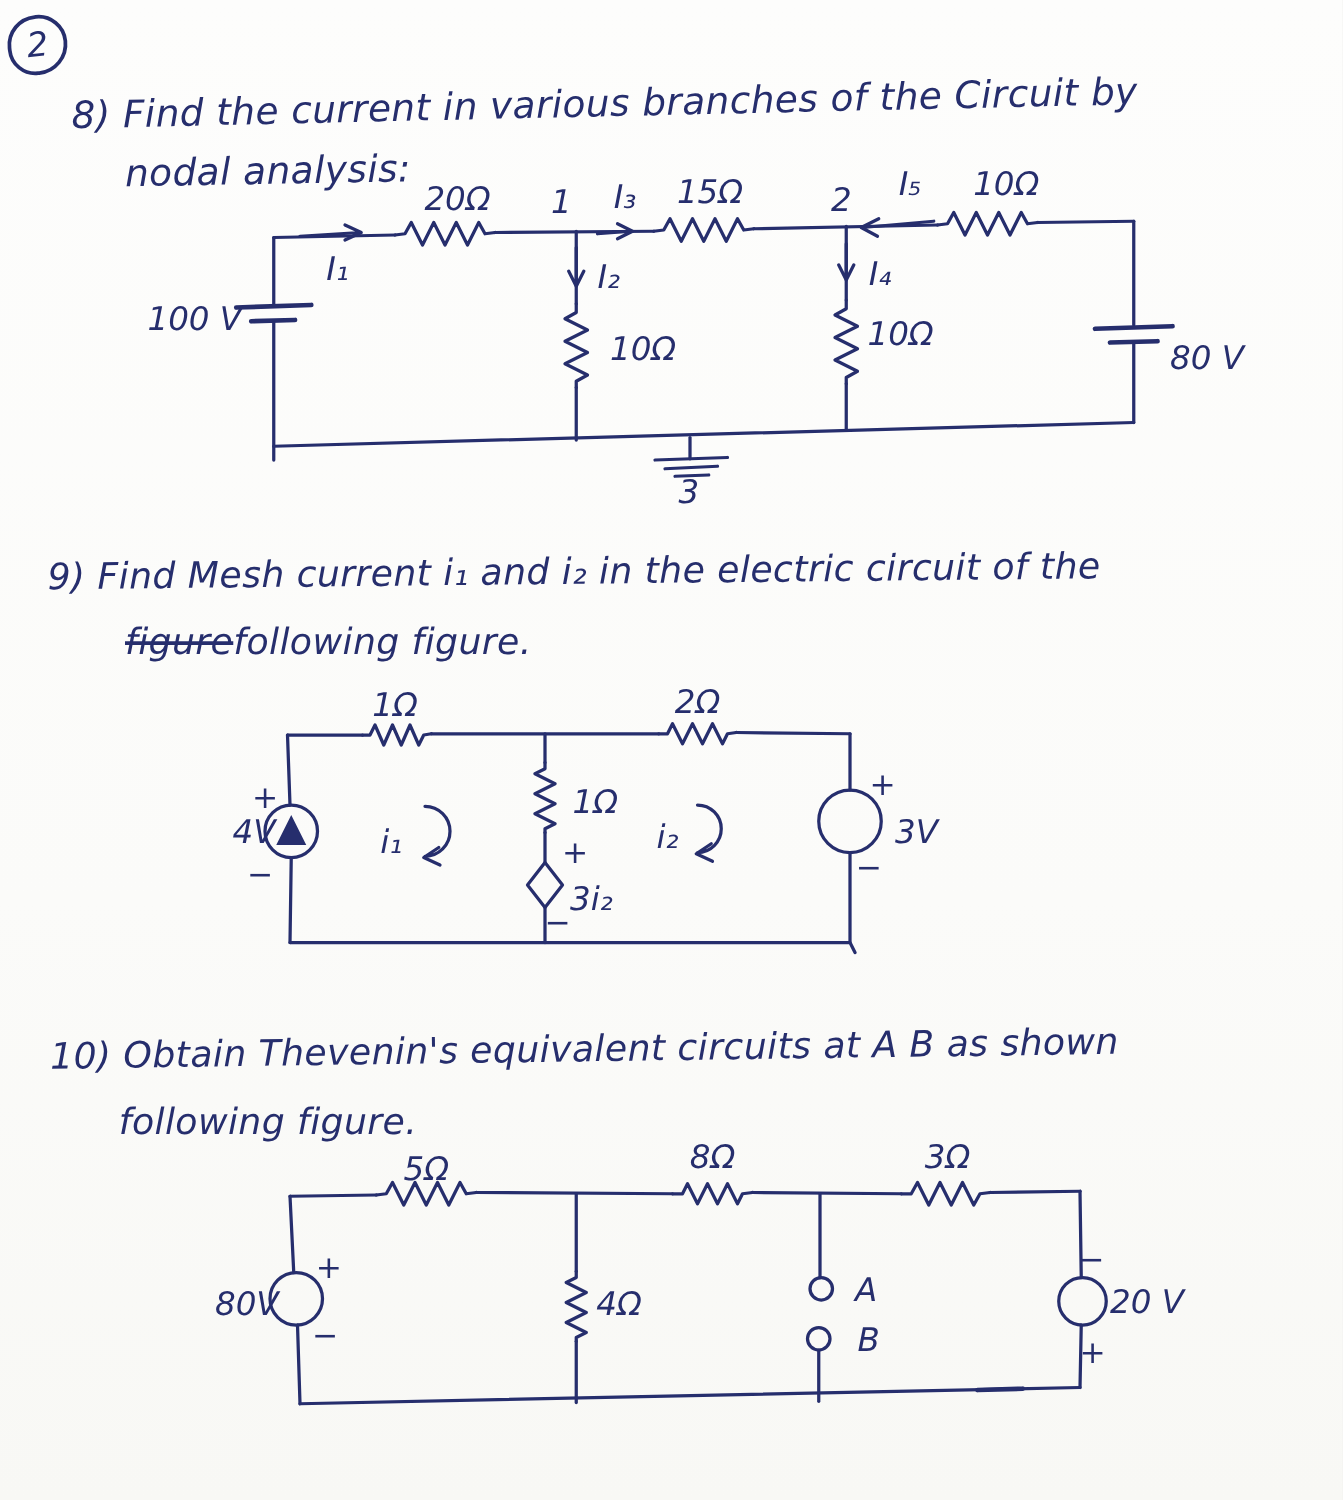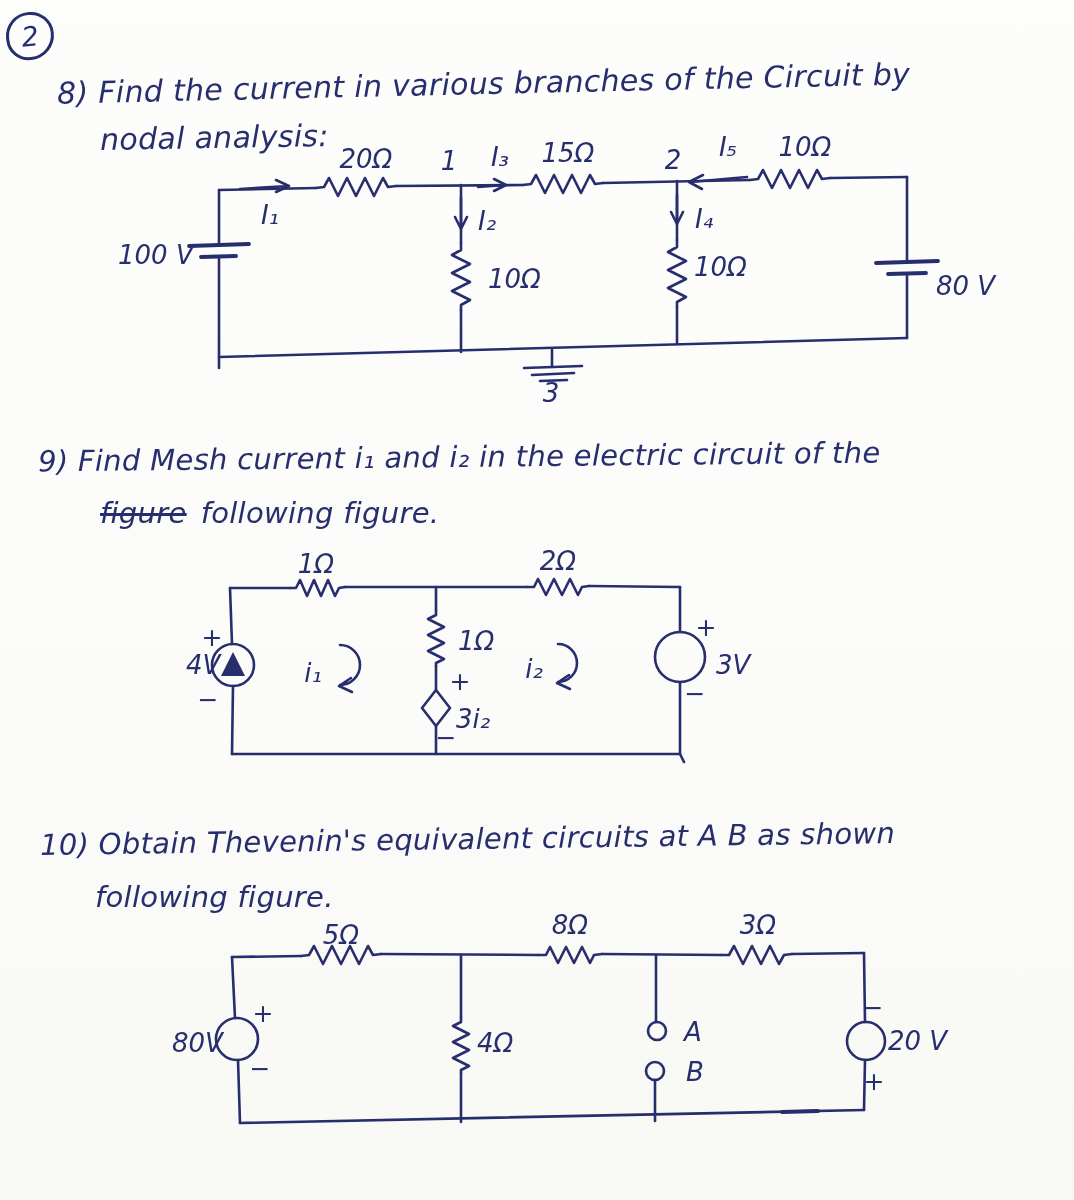--- a/index.html
+++ b/index.html
@@ -19,21 +19,21 @@
   }
   .hw{
     position:absolute;
     font-style:italic;
     color:var(--ink);
     white-space:nowrap;
     letter-spacing:0.3px;
   }
   .h1{font-size:30px;}
   .h2{font-size:29px;}
-  .strike{text-decoration:line-through;text-decoration-thickness:3px;margin-right:14px;}
+  .strike{text-decoration:line-through;text-decoration-thickness:3px;}
   #page-num{
     position:absolute;left:6px;top:12px;
     width:42px;height:42px;
     border:3px solid var(--ink);
     border-radius:50% 48% 52% 46%;
     display:flex;align-items:center;justify-content:center;
     font-size:27px;font-style:italic;
     transform:rotate(-6deg);
   }
   svg{position:absolute;overflow:visible;}

